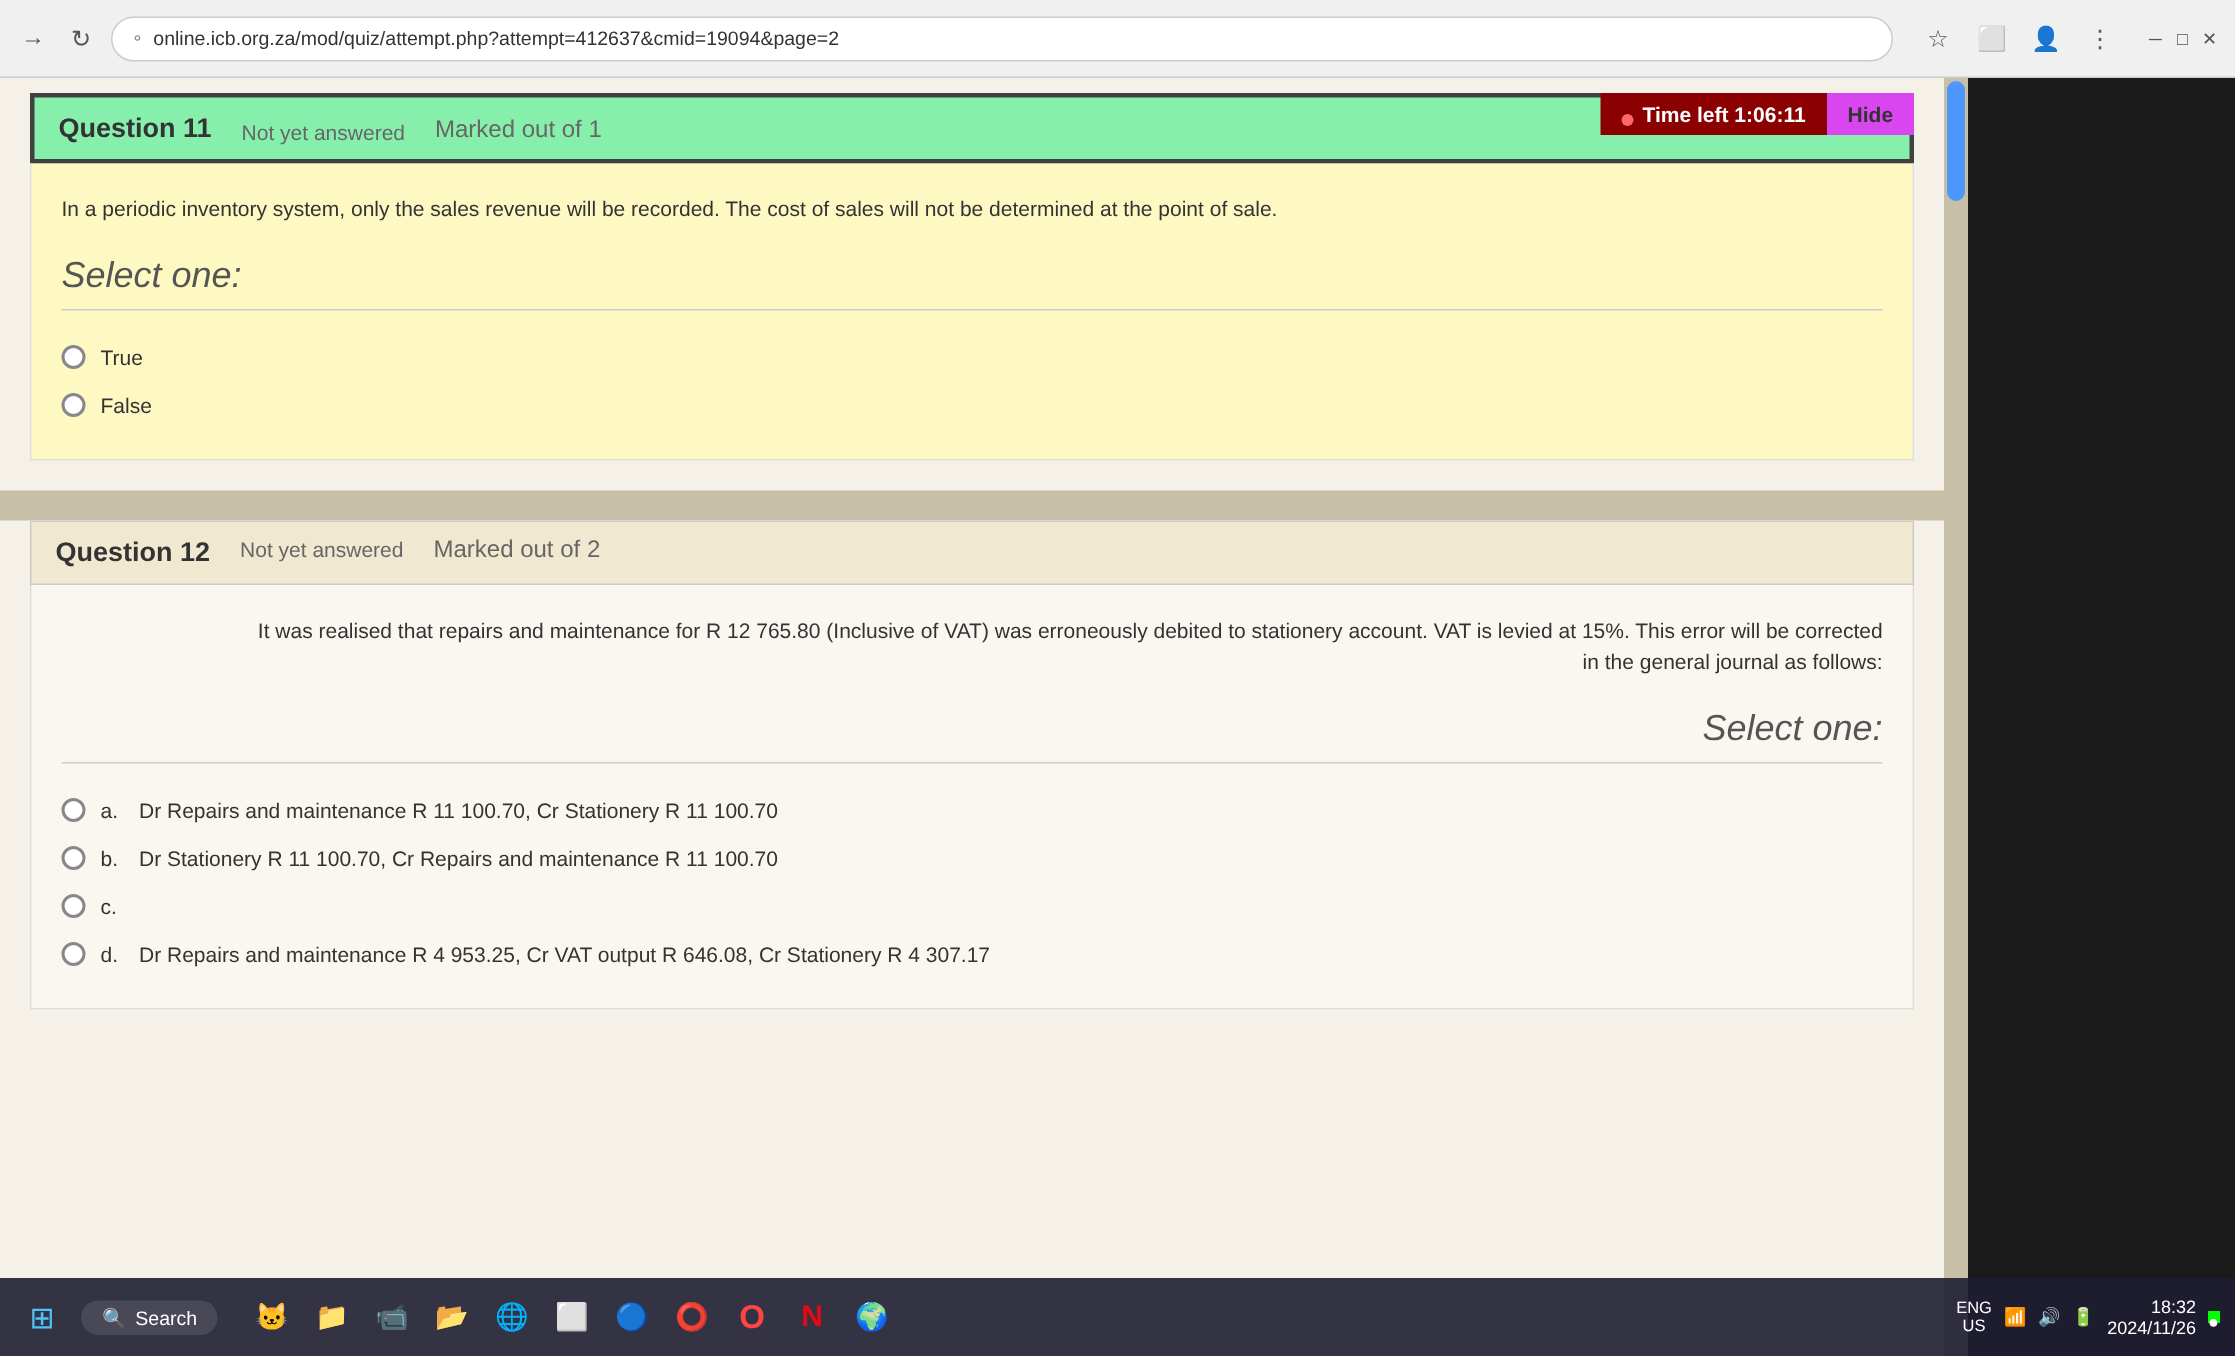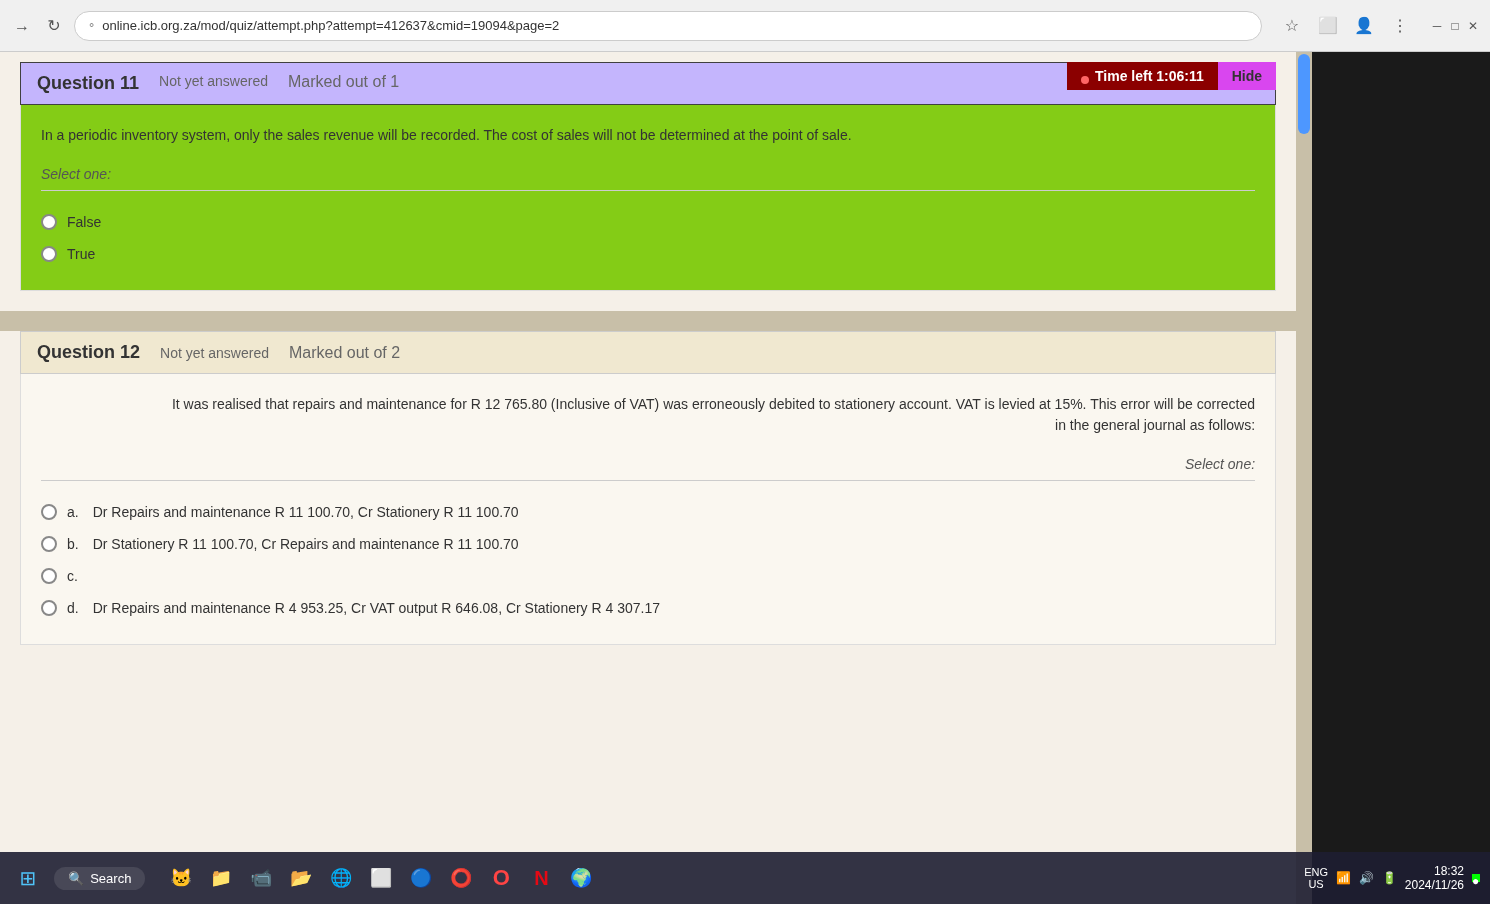--- a/index.html
+++ b/index.html
@@ -108,58 +108,58 @@
       color: #333;
     }
 
     
     .question-block {
       margin: 0;
       padding: 10px 20px 20px 20px;
     }
 
     .question-header {
-      background: #c4b5fd;
-      border: 1px solid #404040;
+      background: #86efac;
+      border: 3px solid #404040;
       padding: 10px 16px;
       display: flex;
-      align-items: flex-start;
+      align-items: flex-end;
       gap: 20px;
       margin-bottom: 0;
     }
     .question-title {
       font-size: 18px;
       font-weight: bold;
       color: #333;
     }
     .question-status {
       font-size: 14px;
       color: #666;
     }
     .question-marks {
       font-size: 16px;
       color: #666;
     }
 
     .question-body {
-      background: #84cc16;
+      background: #fef9c3;
       border: 1px solid #ddd;
       border-top: none;
       padding: 20px 20px 20px 20px;
     }
 
     .question-text {
       font-size: 14px;
       color: #333;
       line-height: 1.5;
       margin-bottom: 20px;
     }
 
     .select-one-label {
-      font-size: 14px;
+      font-size: 24px;
       font-style: italic;
       color: #555;
       margin-bottom: 15px;
       padding-bottom: 8px;
       border-bottom: 1px solid #ccc;
     }
 
     .options-list {
       list-style: none;
       padding: 0;
@@ -186,21 +186,21 @@
       height: 20px;
       background: #c8bfa8;
     }
 
     
     .question-12-header {
       background: #f0e8d0;
       border: 1px solid #ccc;
       padding: 10px 16px;
       display: flex;
-      align-items: center;
+      align-items: flex-start;
       gap: 20px;
     }
 
     .question-12-body {
       background: #faf7f0;
       border: 1px solid #ddd;
       border-top: none;
       padding: 20px;
       text-align: right;
     }
@@ -330,25 +330,25 @@
         <span class="question-title">Question 11</span>
         <span class="question-status">Not yet answered</span>
         <span class="question-marks">Marked out of 1</span>
       </div>
       <div class="question-body">
         <p class="question-text">In a periodic inventory system, only the sales revenue will be recorded. The cost of sales will not be determined at the point of sale.</p>
         <div class="select-one-label">Select one:</div>
         <ul class="options-list">
           <li class="option-item">
             <div class="radio-btn"></div>
+            <span class="option-label">True</span>
+          </li>
+          <li class="option-item">
+            <div class="radio-btn"></div>
             <span class="option-label">False</span>
-          </li>
-          <li class="option-item">
-            <div class="radio-btn"></div>
-            <span class="option-label">True</span>
           </li>
         </ul>
       </div>
     </div>
 
     <div class="section-divider"></div>
 
     <div class="question-block" style="padding-top:0;">
       <div class="question-12-header question-header">
         <span class="question-title">Question 12</span>

